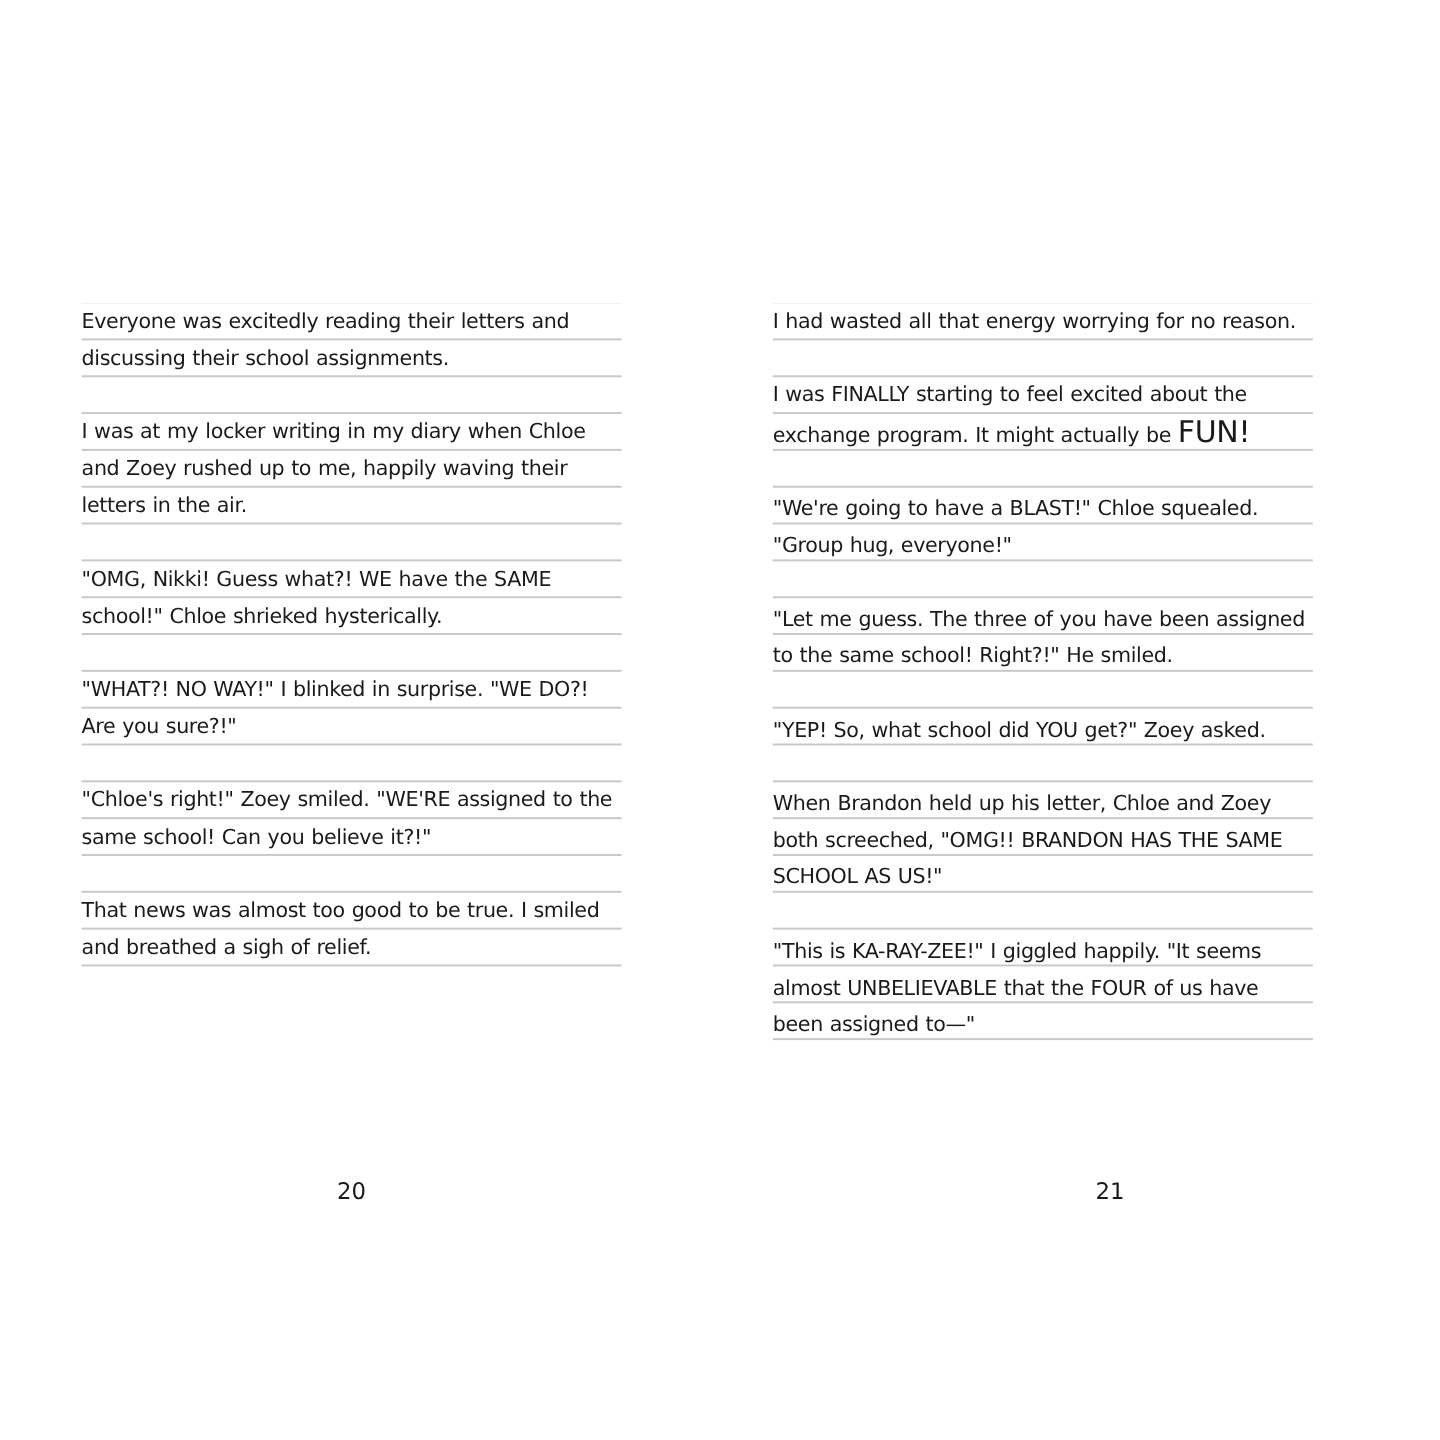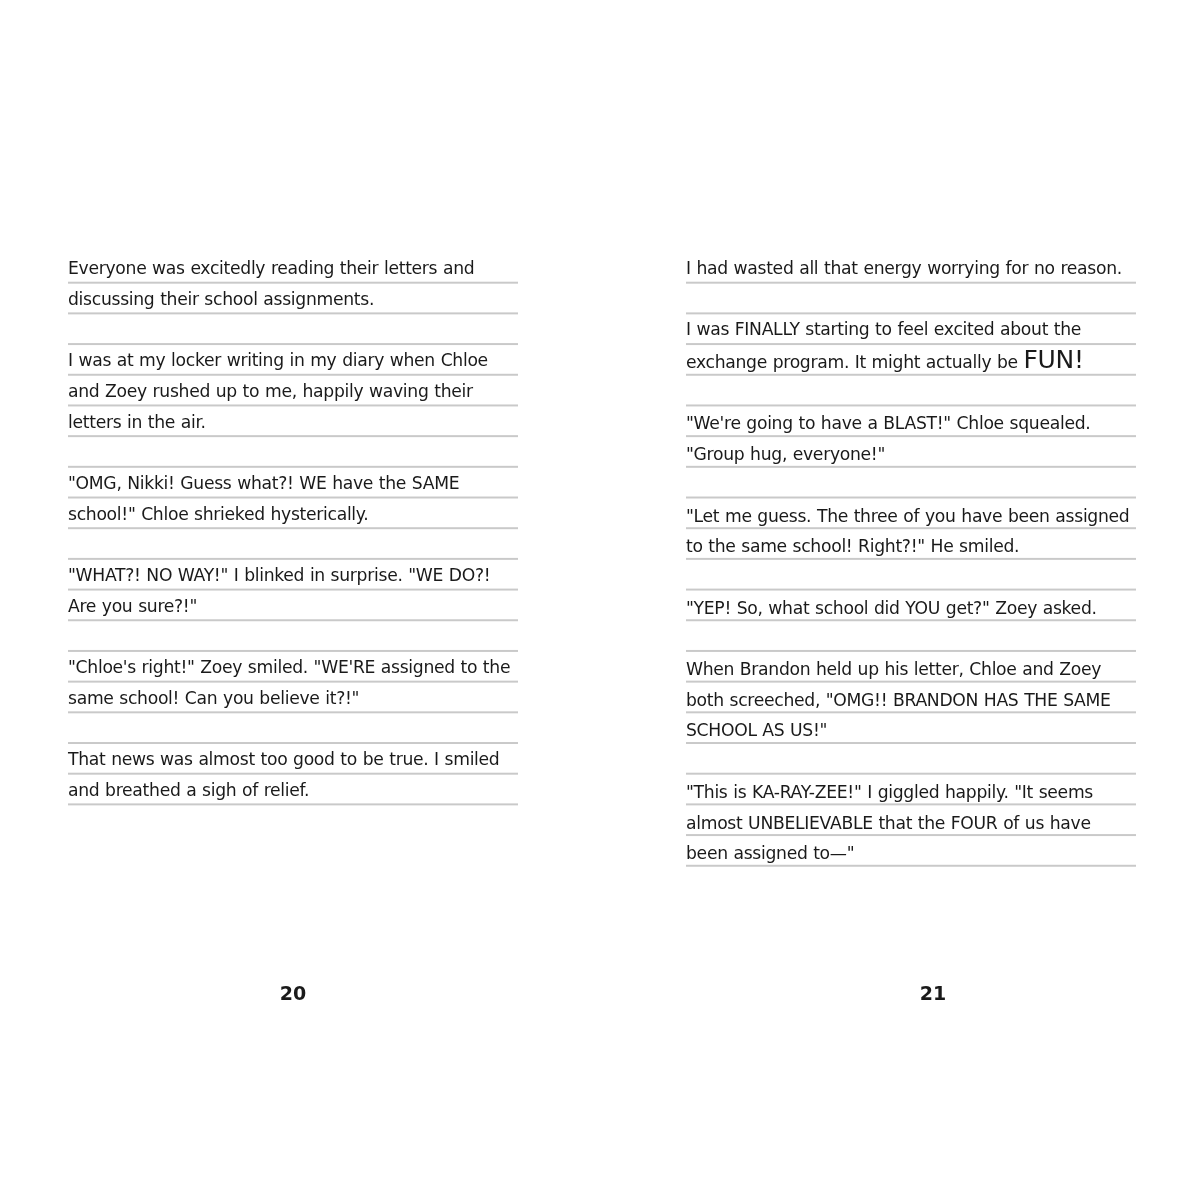--- a/index.html
+++ b/index.html
@@ -1,33 +1,33 @@
 <!DOCTYPE html>
 <html><head>
 <meta charset="utf-8">
 <style>
   html, body { margin: 0; padding: 0; background: #ffffff; }
   body { width: 1200px; height: 1200px; position: relative; overflow: hidden;
          font-family: "DejaVu Sans", sans-serif; color: #1a1a1a; }
   .page { position: absolute; top: 209px; width: 450px; margin-top: 44px; }
   .page.left { left: 68px; }
-  .page.right { left: 686px; }
+  .page.right { left: 644px; }
   .ruled {
     position: relative;
     background-image: linear-gradient(to bottom, transparent 29.2px, #c9c9c9 29.2px, #c9c9c9 30.7px);
     background-size: 100% 30.7px;
   }
   .para { margin: 0; font-size: 17.2px; line-height: 30.7px; letter-spacing: -0.3px;
           word-spacing: 0.5px; }
   .para + .para { margin-top: 30.7px; }
   .big { font-size: 25px; }
   .page-number { position: absolute; top: 982px; width: 60px; text-align: center;
-                 font-size: 19px; font-weight: bold; }
+                 font-size: 19px; }
   .pn-left { left: 263px; }
-  .pn-right { left: 903px; }
+  .pn-right { left: 877px; text-align: right; }
 </style>
 </head>
 <body>
 
 <div class="page left">
   <div class="ruled">
     <p class="para">Everyone was excitedly reading their letters and discussing their school assignments.</p>
     <p class="para">I was at my locker writing in my diary when Chloe and Zoey rushed up to me, happily waving their letters in the air.</p>
     <p class="para">"OMG, Nikki! Guess what?! WE have the SAME school!" Chloe shrieked hysterically.</p>
     <p class="para">"WHAT?! NO WAY!" I blinked in surprise. "WE DO?! Are you sure?!"</p>

